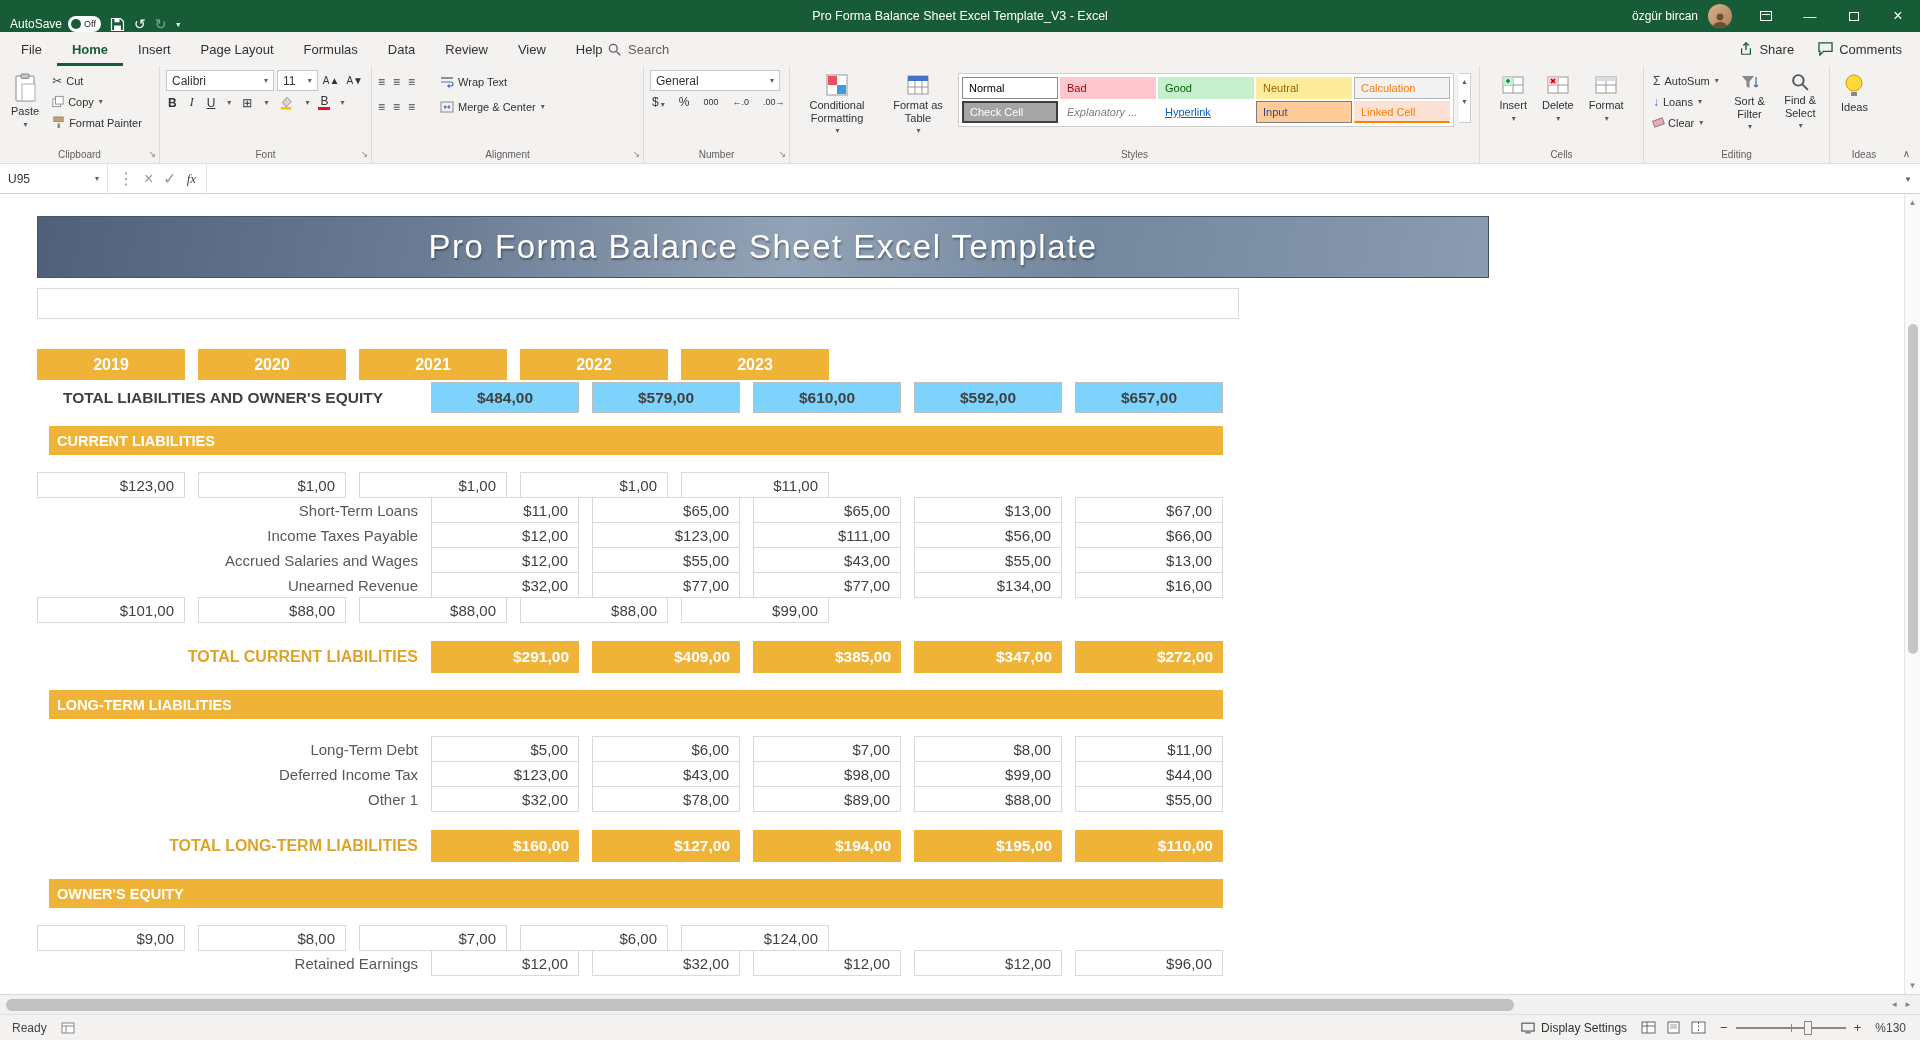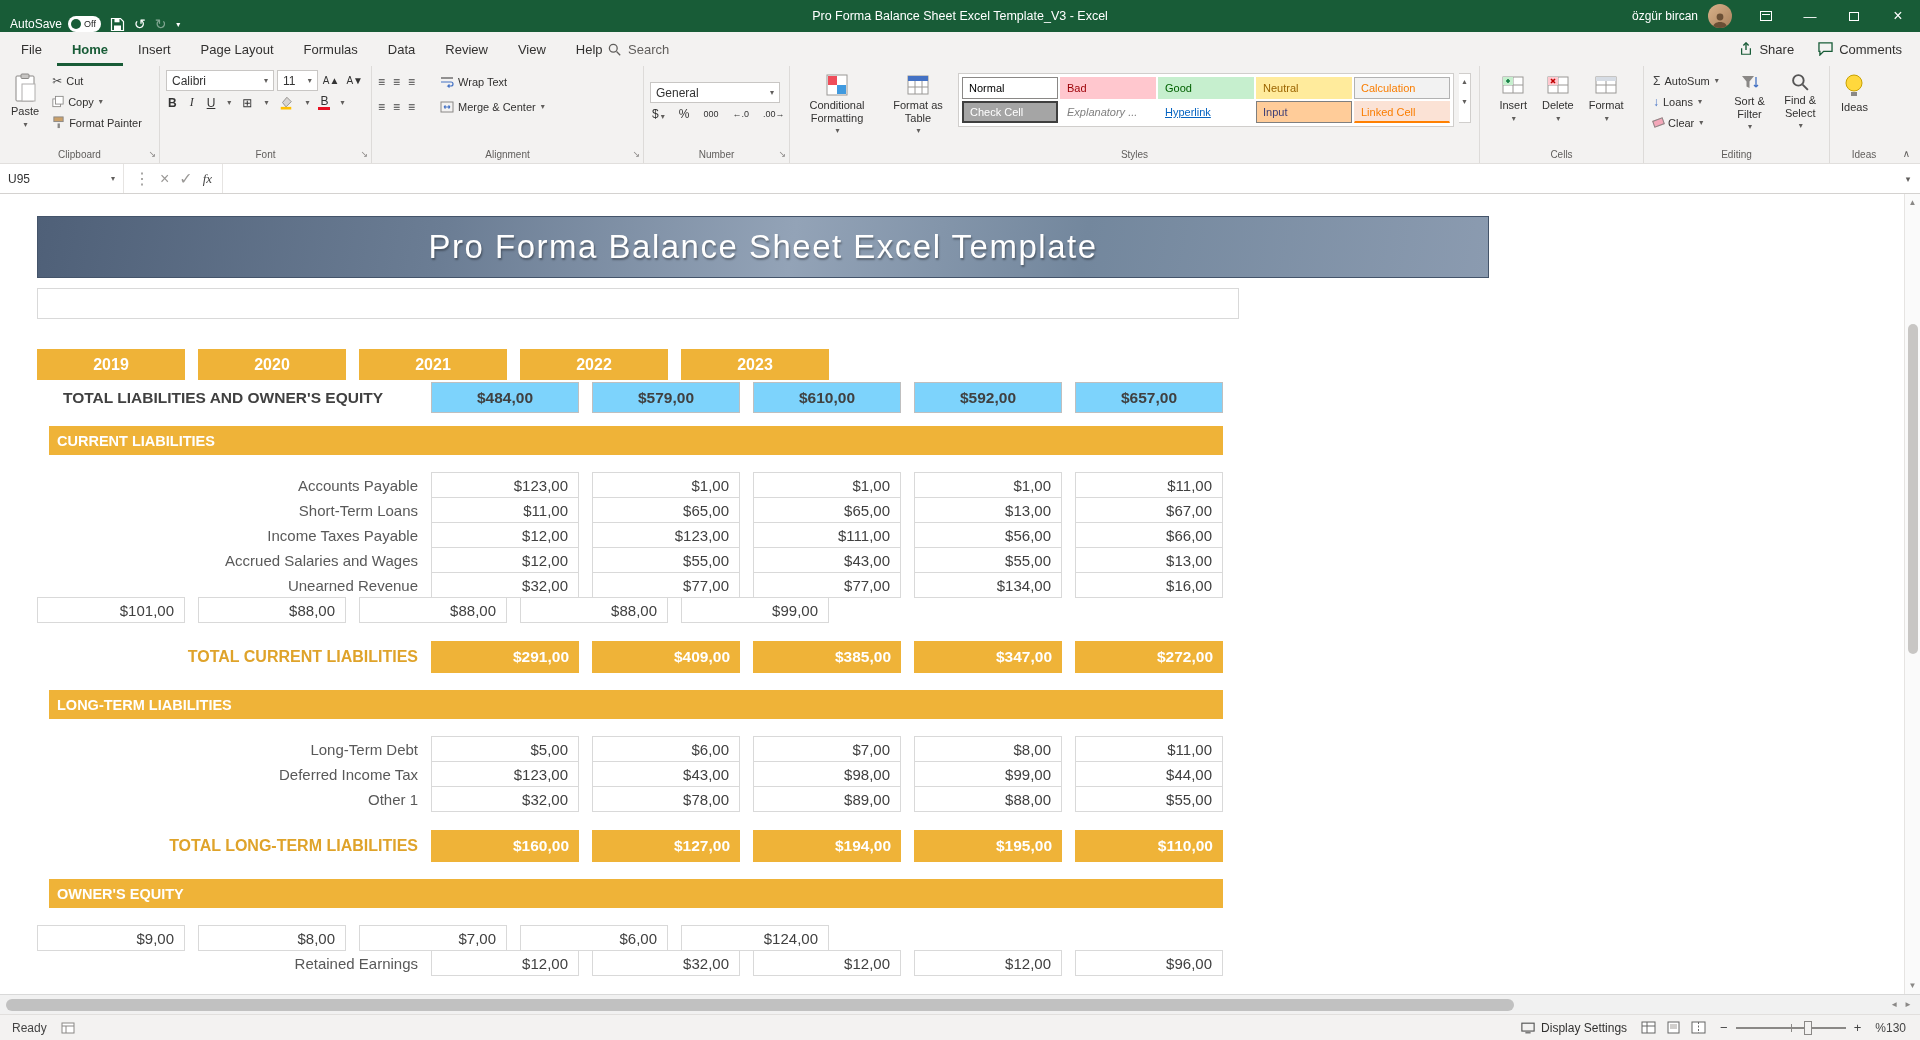--- a/index.html
+++ b/index.html
@@ -58,21 +58,21 @@
   .chip-check{background:#A5A5A5;color:#fff;border:2px solid #3F3F3F;}
   .chip-explanatory{background:#fff;color:#7F7F7F;font-style:italic;}
   .chip-hyperlink{background:#fff;color:#0563C1;text-decoration:underline;}
   .chip-input{background:#FFCC99;color:#3F3F76;border-color:#7F7F7F;}
   .chip-linked{background:#FBE2D5;color:#FA7D00;border-bottom:2px solid #FF8001;}
   .gal-arrows{display:flex;flex-direction:column;justify-content:space-between;padding:4px 2px;margin-top:3px;border:1px solid #D0CECC;border-left:none;background:#fff;height:50px;}
   .gal-arrows span{font-size:7px;color:#605E5C;}
   .collapse-chev{position:absolute;right:10px;bottom:4px;font-size:10px;color:#605E5C;}
   
   .fbar{height:30px;background:#fff;border-bottom:1px solid #D4D2D0;display:flex;align-items:center;}
-  .namebox{width:124px;height:100%;display:flex;align-items:center;justify-content:space-between;padding:0 8px;font-size:12px;color:#333;border-right:1px solid #E6E4E2;}
+  .namebox{width:108px;height:100%;display:flex;align-items:center;justify-content:space-between;padding:0 8px;font-size:12px;color:#333;border-right:1px solid #E6E4E2;}
   .fbar-btns{display:flex;align-items:center;gap:10px;padding:0 10px;border-right:1px solid #E6E4E2;height:100%;}
   .fxi{font-style:italic;font-family:"Liberation Serif",serif;font-size:13px;color:#444;}
   .gray{color:#9a9896;}
   .fbar-input{flex:1;height:100%;font-size:12px;padding:0 8px;display:flex;align-items:center;color:#222;}
   .fbar-dd{width:24px;text-align:center;color:#605E5C;font-size:9px;}
   
   .sheet{position:relative;height:800px;background:#fff;overflow:hidden;}
   .banner{margin:22px 0 0 37px;width:1452px;height:62px;border:1px solid #44546A;
     background:linear-gradient(100deg,#4f6078 0%,#6b7d94 28%,#93a3b7 52%,#73879d 72%,#8b9bb0 100%);
     display:flex;align-items:center;justify-content:center;color:#fff;font-size:33px;letter-spacing:1.5px;text-shadow:1px 2px 2px rgba(0,0,0,.35);}
@@ -289,21 +289,21 @@
           </svg>
         <span>Merge &amp; Center</span>
         <span class="dd">▾</span>
       </div>
     </div>
     <div class="g-label" style="margin-top:auto;">Alignment</div>
     <span class="launcher">↘</span>
   </div>
 
   <div class="group" style="width:146px;">
-    <div class="combo" style="width:130px;margin-top:12px;">
+    <div class="combo" style="width:130px;margin-top:0;">
         <span>General</span>
         <span class="dd">▾</span>
       </div>
     <div class="row" style="gap:10px;">
       <span class="fbtn">
           <span>$</span>
           <span class="dd">▾</span>
         </span>
       <span class="fbtn">%</span>
       <span class="fbtn" style="font-size:9px;">000</span>
@@ -481,21 +481,20 @@
       <div class="t-label">TOTAL LIABILITIES AND OWNER'S EQUITY</div>
       <div class="t-cell grand-cell">$484,00</div>
       <div class="t-cell grand-cell">$579,00</div>
       <div class="t-cell grand-cell">$610,00</div>
       <div class="t-cell grand-cell">$592,00</div>
       <div class="t-cell grand-cell">$657,00</div>
     </div>
     <div>
         <div class="sec-banner">CURRENT LIABILITIES</div>
         <div class="data-row t-row first">
-          <div class="t-label row-label">Accounts Payable</div>
           <div class="t-cell data-cell">$123,00</div>
           <div class="t-cell data-cell">$1,00</div>
           <div class="t-cell data-cell">$1,00</div>
           <div class="t-cell data-cell">$1,00</div>
           <div class="t-cell data-cell">$11,00</div>
         </div>
         <div class="data-row t-row">
           <div class="t-label row-label">Short-Term Loans</div>
           <div class="t-cell data-cell">$11,00</div>
           <div class="t-cell data-cell">$65,00</div>

